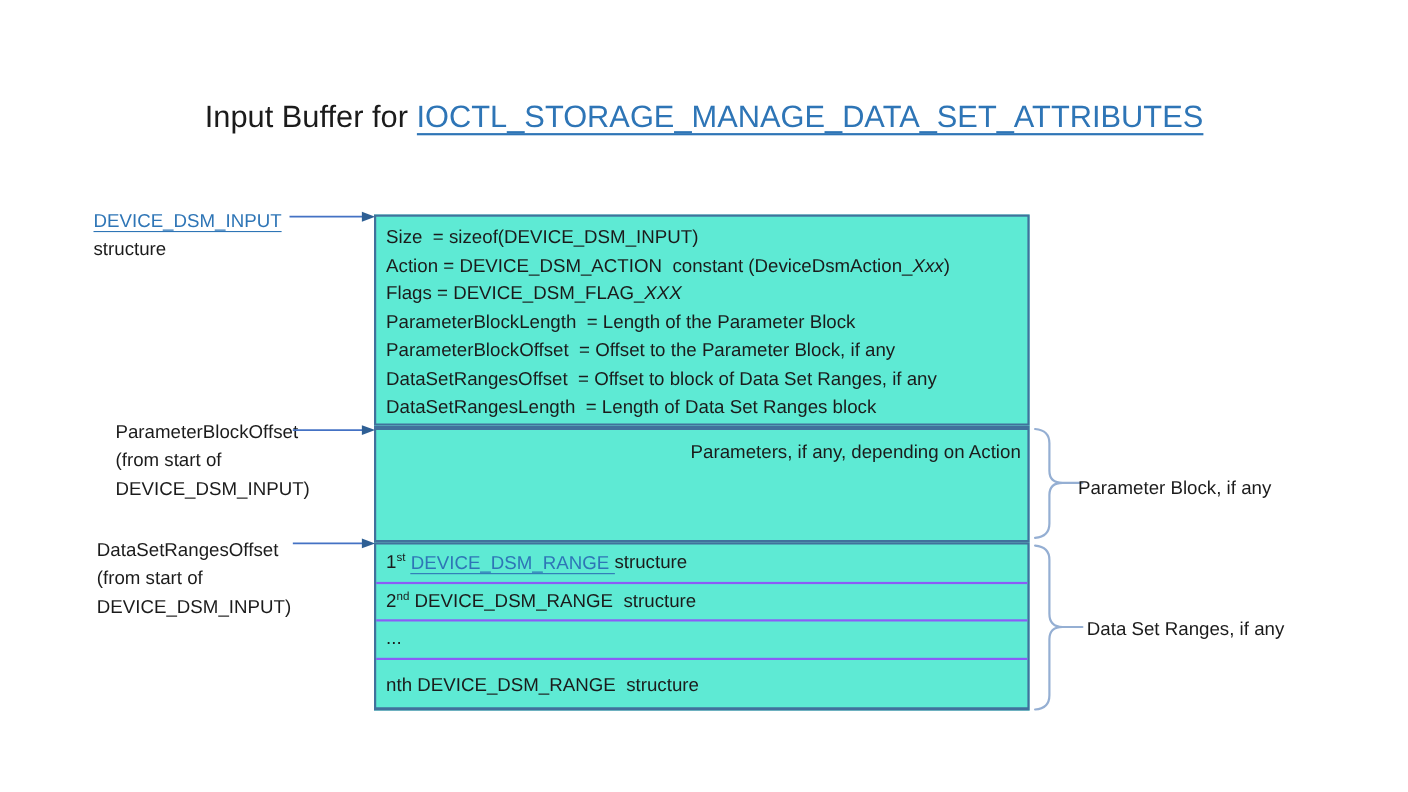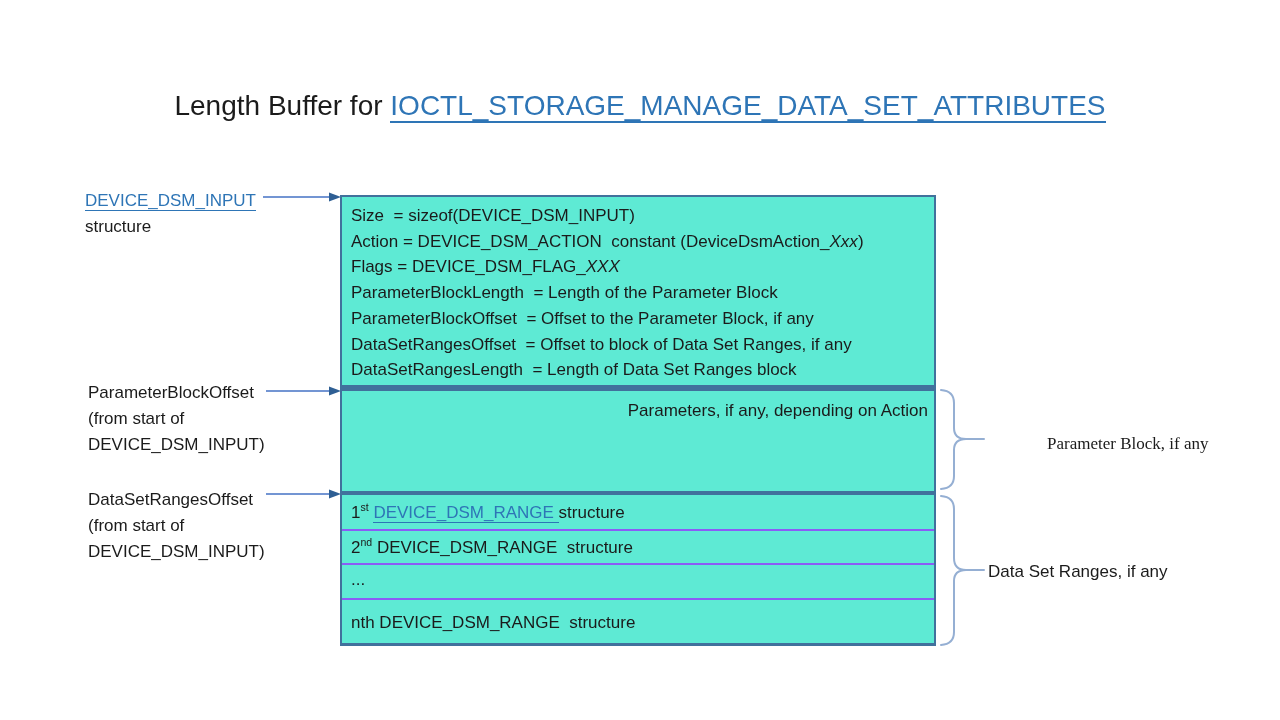--- a/index.html
+++ b/index.html
@@ -43,28 +43,28 @@
 
   
   .brace { position:absolute; }
   .rlabel { position:absolute; font-size:17px; line-height:19px; white-space:nowrap; }
 </style>
 </head>
 <body>
 
 <div class="stage">
 
-  <div class="title"><span class="t">Length Buffer for </span><a href="#" class="link">IOCTL_STORAGE_MANAGE_DATA_SET_ATTRIBUTES</a></div>
+  <div class="title"><span class="t">Input Buffer for </span><a href="#" class="link">IOCTL_STORAGE_MANAGE_DATA_SET_ATTRIBUTES</a></div>
 
   <div class="llabel" style="left:85px; top:188px;">
     <div><a href="#" class="link small">DEVICE_DSM_INPUT</a></div>
     <div class="t">structure</div>
   </div>
 
-  <div class="llabel" style="left:88px; top:380px;">
+  <div class="llabel" style="left:105px; top:380px;">
     <div class="t">ParameterBlockOffset</div>
     <div class="t">(from start of</div>
     <div class="t">DEVICE_DSM_INPUT)</div>
   </div>
 
   <div class="llabel" style="left:88px; top:487px;">
     <div class="t">DataSetRangesOffset</div>
     <div class="t">(from start of</div>
     <div class="t">DEVICE_DSM_INPUT)</div>
   </div>
@@ -99,20 +99,20 @@
   <div class="bx bx-ranges">
     <div class="rrow r1 sep"><span class="t">1</span><sup class="t">st</sup><span class="t"> </span><a href="#" class="link small">DEVICE_DSM_RANGE </a><span class="t">structure</span></div>
     <div class="rrow r2 sep"><span class="t">2</span><sup class="t">nd</sup><span class="t"> DEVICE_DSM_RANGE  structure</span></div>
     <div class="rrow r3 sep"><span class="t">...</span></div>
     <div class="rrow r4"><span class="t">nth DEVICE_DSM_RANGE  structure</span></div>
   </div>
 
   <svg class="brace" style="left:938px; top:387px;" width="52" height="105">
     <path d="M3,3 Q16,4 16,16 L16,41 Q16,52 28,52 Q16,52 16,63 L16,89 Q16,101 3,102 M28,52 L46,52" fill="none" stroke="#95AFD3" stroke-width="2" stroke-linecap="round"></path>
   </svg>
-  <div class="rlabel" style="left:1047px; top:434px;font-family:Liberation Serif, serif;">Parameter Block, if any</div>
+  <div class="rlabel" style="left:980px; top:434px;">Parameter Block, if any</div>
 
   <svg class="brace" style="left:938px; top:493px;" width="52" height="155">
     <path d="M3,3 Q16,4 16,16 L16,65 Q16,77 28,77 Q16,77 16,88 L16,139 Q16,151 3,152 M28,77 L46,77" fill="none" stroke="#95AFD3" stroke-width="2" stroke-linecap="round"></path>
   </svg>
   <div class="rlabel" style="left:988px; top:562px;">Data Set Ranges, if any</div>
 
 </div>
 
 </body></html>

